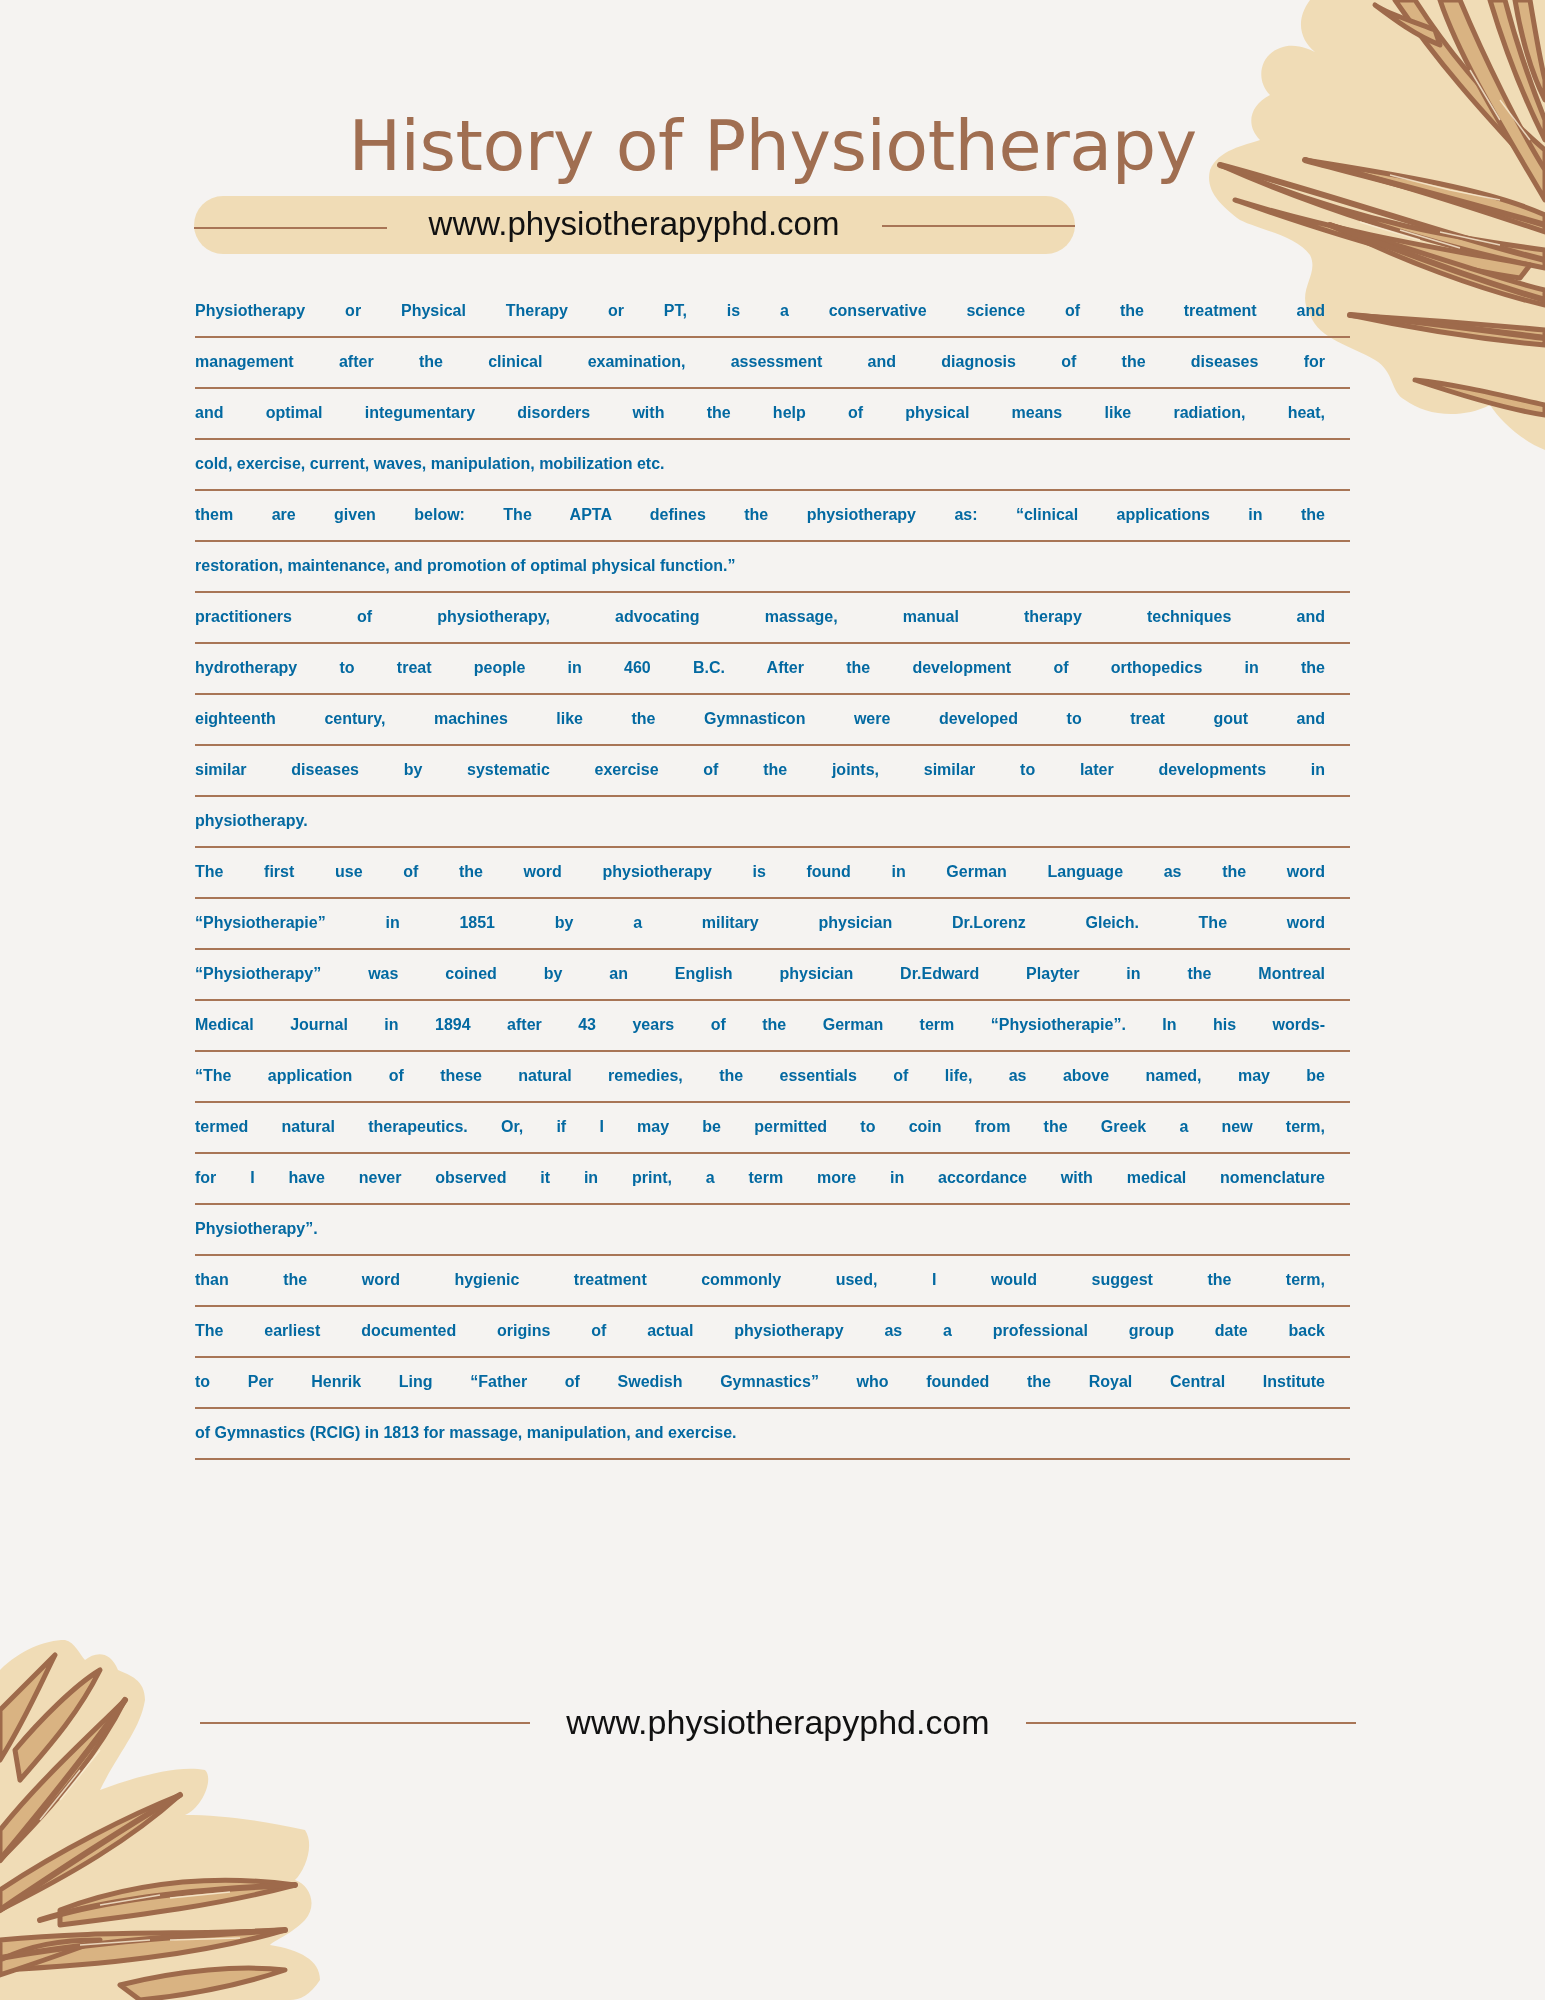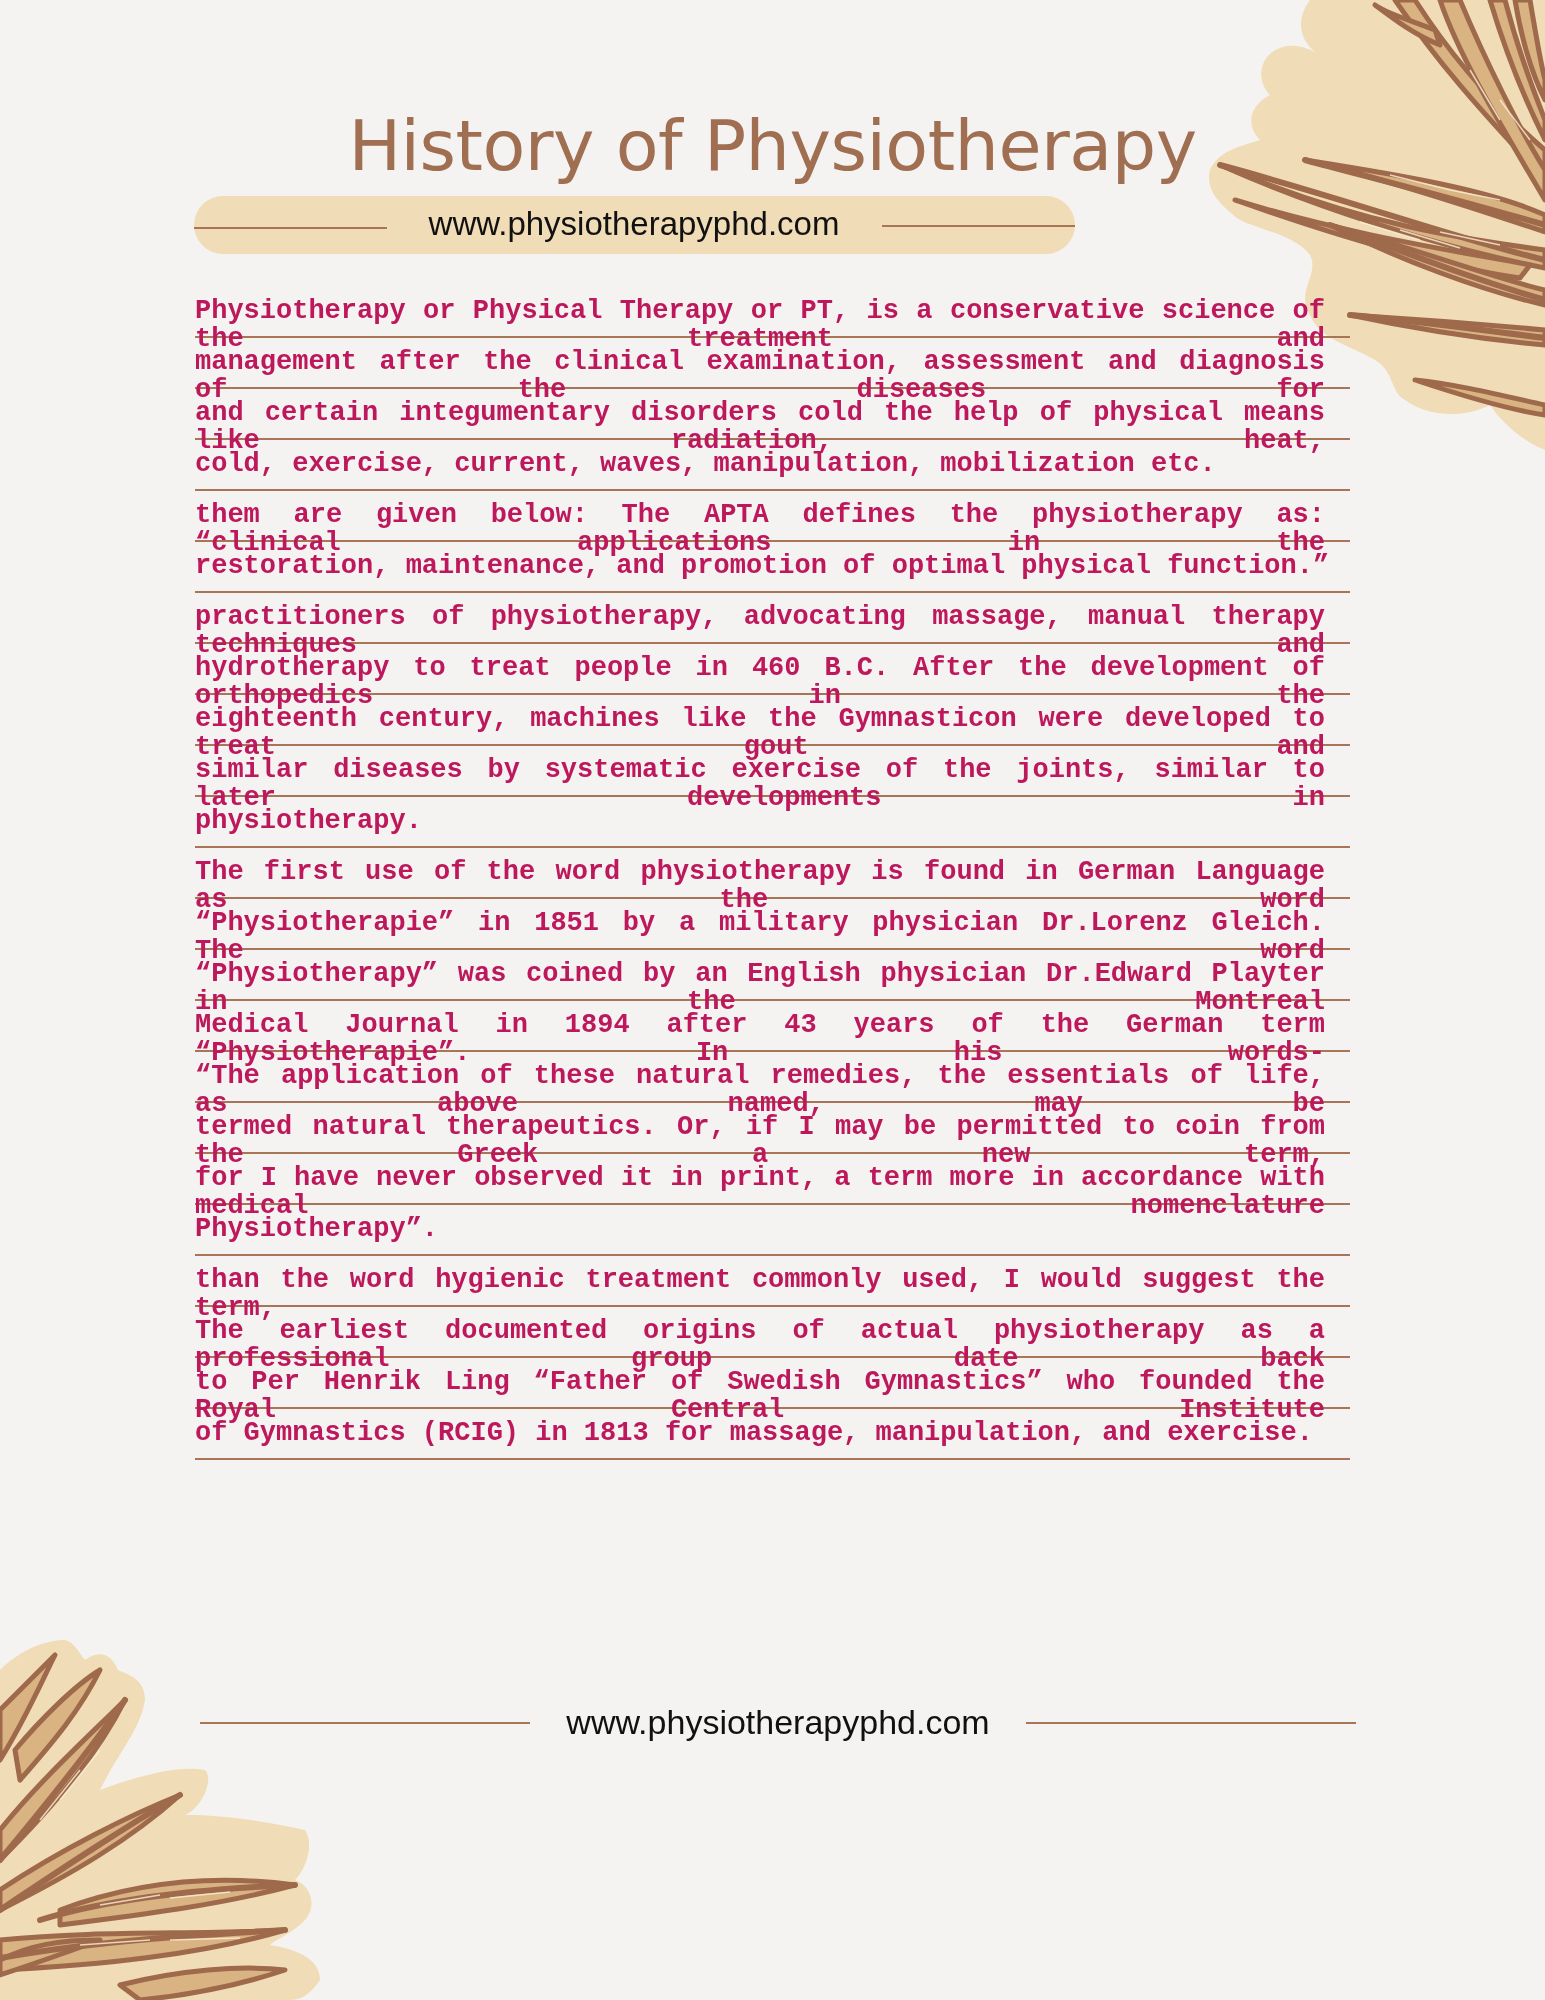--- a/index.html
+++ b/index.html
@@ -37,22 +37,22 @@
 
   .body-text {
     position: absolute; left: 195px; top: 287px; width: 1155px;
   }
   .line {
     position: relative; height: 51px; box-sizing: border-box;
     border-bottom: 2px solid #A87556;
   }
   .line .txt {
     position: absolute; left: 0; top: 10px; width: 1130px;
-    font-family: Liberation Mono, monospace; font-weight: bold;
-    font-size: 27px; line-height: 28px; color: #be185d;
+    font-family: Liberation Sans, sans-serif; font-weight: bold;
+    font-size: 16px; line-height: 28px; color: #0369a1;
     text-align: justify; text-align-last: justify; white-space: nowrap;
   }
   .line.j .txt { white-space: normal; }
   .line.last .txt { text-align-last: left; text-align: right; }
 
   .footer {
     position: absolute; left: 200px; top: 1700px; width: 1156px; height: 46px;
   }
   .footer .rule-l { position: absolute; left: 0; top: 22px; width: 330px; height: 2px; background: #A87556; }
   .footer .rule-r { position: absolute; left: 826px; top: 22px; width: 330px; height: 2px; background: #A87556; }
@@ -129,21 +129,21 @@
 
 <div class="body-text">
 
   <div class="line j">
       <div class="txt">Physiotherapy or Physical Therapy or PT, is a conservative science of the treatment and</div>
     </div>
   <div class="line j">
       <div class="txt">management after the clinical examination, assessment and diagnosis of the diseases for</div>
     </div>
   <div class="line j">
-      <div class="txt">and certain integumentary disorders cold the help of physical means like radiation, heat,</div>
+      <div class="txt">and optimal integumentary disorders with the help of physical means like radiation, heat,</div>
     </div>
   <div class="line last">
       <div class="txt">cold, exercise, current, waves, manipulation, mobilization etc.</div>
     </div>
 
   <div class="line j">
       <div class="txt">them are given below: The APTA defines the physiotherapy as: “clinical applications in the</div>
     </div>
   <div class="line last">
       <div class="txt">restoration, maintenance, and promotion of optimal physical function.”</div>

